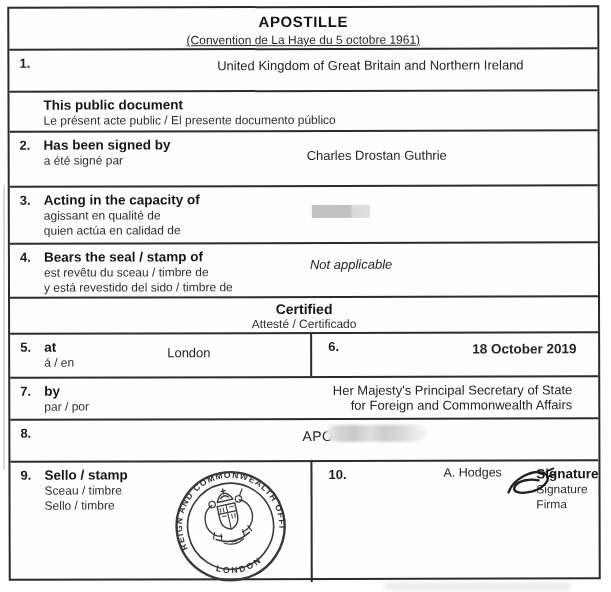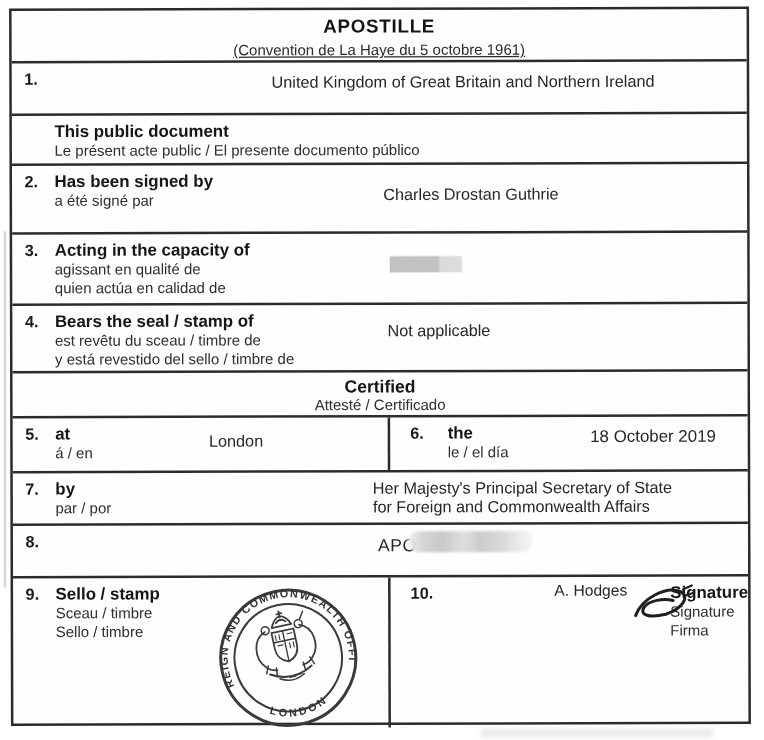--- a/index.html
+++ b/index.html
@@ -112,24 +112,24 @@
       </div>
       <div class="abs redact-capacity" style="left:302px; top:18px;"></div>
     </div>
 
     <div class="row h-bearsseal">
       <div class="cellpad">
         <div class="numcol">4.</div>
         <div class="labelblock">
           <div class="flabel">Bears the seal / stamp of</div>
           <div class="fsub">est revêtu du sceau / timbre de</div>
-          <div class="fsub">y está revestido del sello / timbre de</div>
-        </div>
-      </div>
-      <div class="abs value" style="left:300px; top:13px;">Not applicable</div>
+          <div class="fsub">y está revestido del sido / timbre de</div>
+        </div>
+      </div>
+      <div class="abs value" style="left:300px; top:13px;font-style:italic;">Not applicable</div>
     </div>
 
     <div class="row h-certified">
       <div class="flabel" style="font-size:14px;">Certified</div>
       <div class="fsub">Attesté / Certificado</div>
     </div>
 
     <div class="row h-atthe">
       <div class="cell-left">
         <div class="cellpad">
@@ -137,38 +137,34 @@
           <div class="labelblock">
             <div class="flabel">at</div>
             <div class="fsub">á / en</div>
           </div>
         </div>
         <div class="abs value" style="left:157px; top:11px;">London</div>
       </div>
       <div class="cell-right">
         <div class="cellpad" style="padding-left:16px;">
           <div class="numcol" style="width:30px;">6.</div>
-          <div class="labelblock">
-            <div class="flabel">the</div>
-            <div class="fsub">le / el día</div>
-          </div>
-        </div>
-        <div class="abs value" style="left:160px; top:8px; font-size:13.5px;">18 October 2019</div>
+        </div>
+        <div class="abs value" style="left:160px; top:8px; font-size:13.5px;font-weight:bold;">18 October 2019</div>
       </div>
     </div>
 
     <div class="row h-by">
       <div class="cellpad">
         <div class="numcol">7.</div>
         <div class="labelblock">
           <div class="flabel">by</div>
           <div class="fsub">par / por</div>
         </div>
       </div>
-      <div class="abs" style="left:288px; top:5px; width:284px; text-align:left;">
+      <div class="abs" style="left:278px; top:5px; width:284px; text-align:right;">
         <div class="value">Her Majesty's Principal Secretary of State</div>
         <div class="value">for Foreign and Commonwealth Affairs</div>
       </div>
     </div>
 
     <div class="row h-number">
       <div class="cellpad">
         <div class="numcol">8.</div>
       </div>
       <div class="abs value" style="left:292px; top:8px; font-size:14px; letter-spacing:0.5px;">APO</div>

